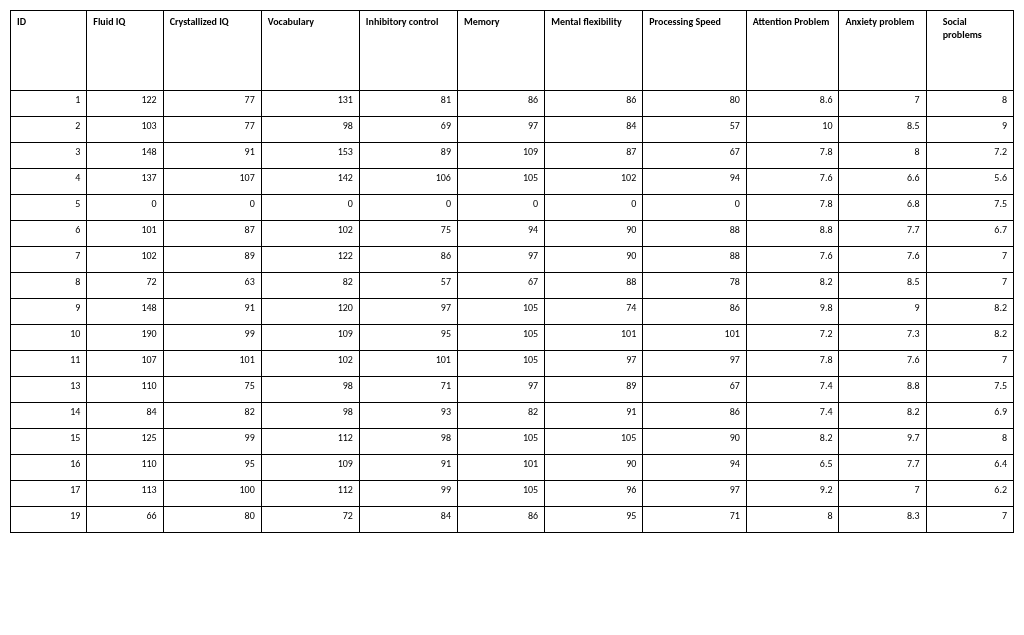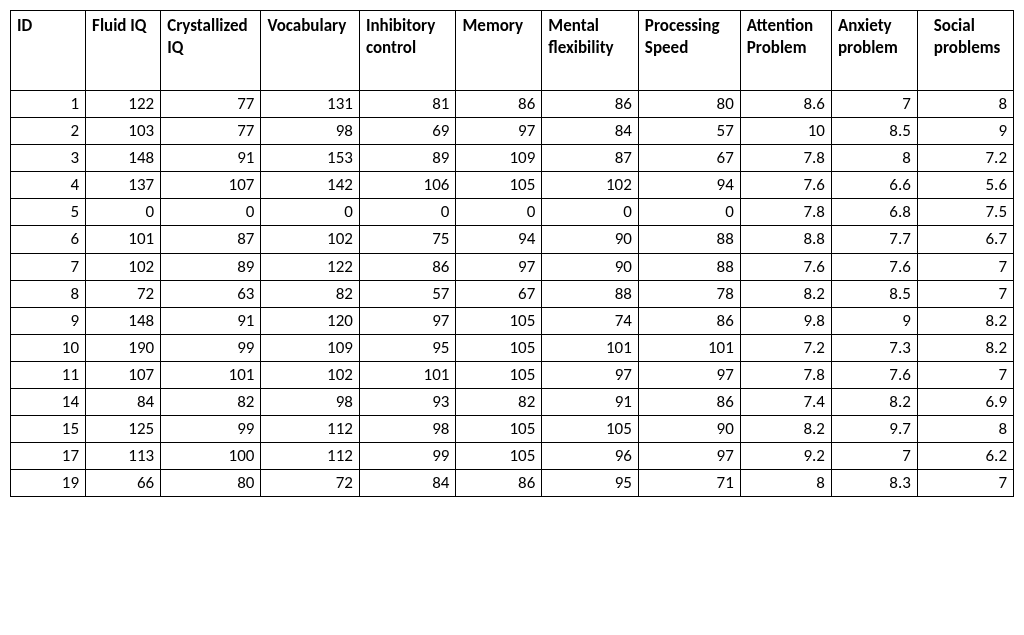--- a/index.html
+++ b/index.html
@@ -9,21 +9,21 @@
     }
     body {
       font-family: Calibri, Arial, sans-serif;
       background: #ffffff;
       padding: 10px;
       width: 1024px;
     }
     table {
       border-collapse: collapse;
       width: 100%;
-      font-size: 17px;
+      font-size: 10px;
     }
     th, td {
       border: 1px solid #000;
       padding: 2px 6px;
       vertical-align: top;
       line-height: 1.3;
     }
     thead th {
       text-align: left;
       font-weight: bold;
@@ -204,20 +204,33 @@
         <td>102</td>
         <td>101</td>
         <td>105</td>
         <td>97</td>
         <td>97</td>
         <td>7.8</td>
         <td>7.6</td>
         <td>7</td>
       </tr>
       <tr>
+        <td>13</td>
+        <td>110</td>
+        <td>75</td>
+        <td>98</td>
+        <td>71</td>
+        <td>97</td>
+        <td>89</td>
+        <td>67</td>
+        <td>7.4</td>
+        <td>8.8</td>
+        <td>7.5</td>
+      </tr>
+      <tr>
         <td>14</td>
         <td>84</td>
         <td>82</td>
         <td>98</td>
         <td>93</td>
         <td>82</td>
         <td>91</td>
         <td>86</td>
         <td>7.4</td>
         <td>8.2</td>
@@ -228,20 +241,33 @@
         <td>125</td>
         <td>99</td>
         <td>112</td>
         <td>98</td>
         <td>105</td>
         <td>105</td>
         <td>90</td>
         <td>8.2</td>
         <td>9.7</td>
         <td>8</td>
+      </tr>
+      <tr>
+        <td>16</td>
+        <td>110</td>
+        <td>95</td>
+        <td>109</td>
+        <td>91</td>
+        <td>101</td>
+        <td>90</td>
+        <td>94</td>
+        <td>6.5</td>
+        <td>7.7</td>
+        <td>6.4</td>
       </tr>
       <tr>
         <td>17</td>
         <td>113</td>
         <td>100</td>
         <td>112</td>
         <td>99</td>
         <td>105</td>
         <td>96</td>
         <td>97</td>

